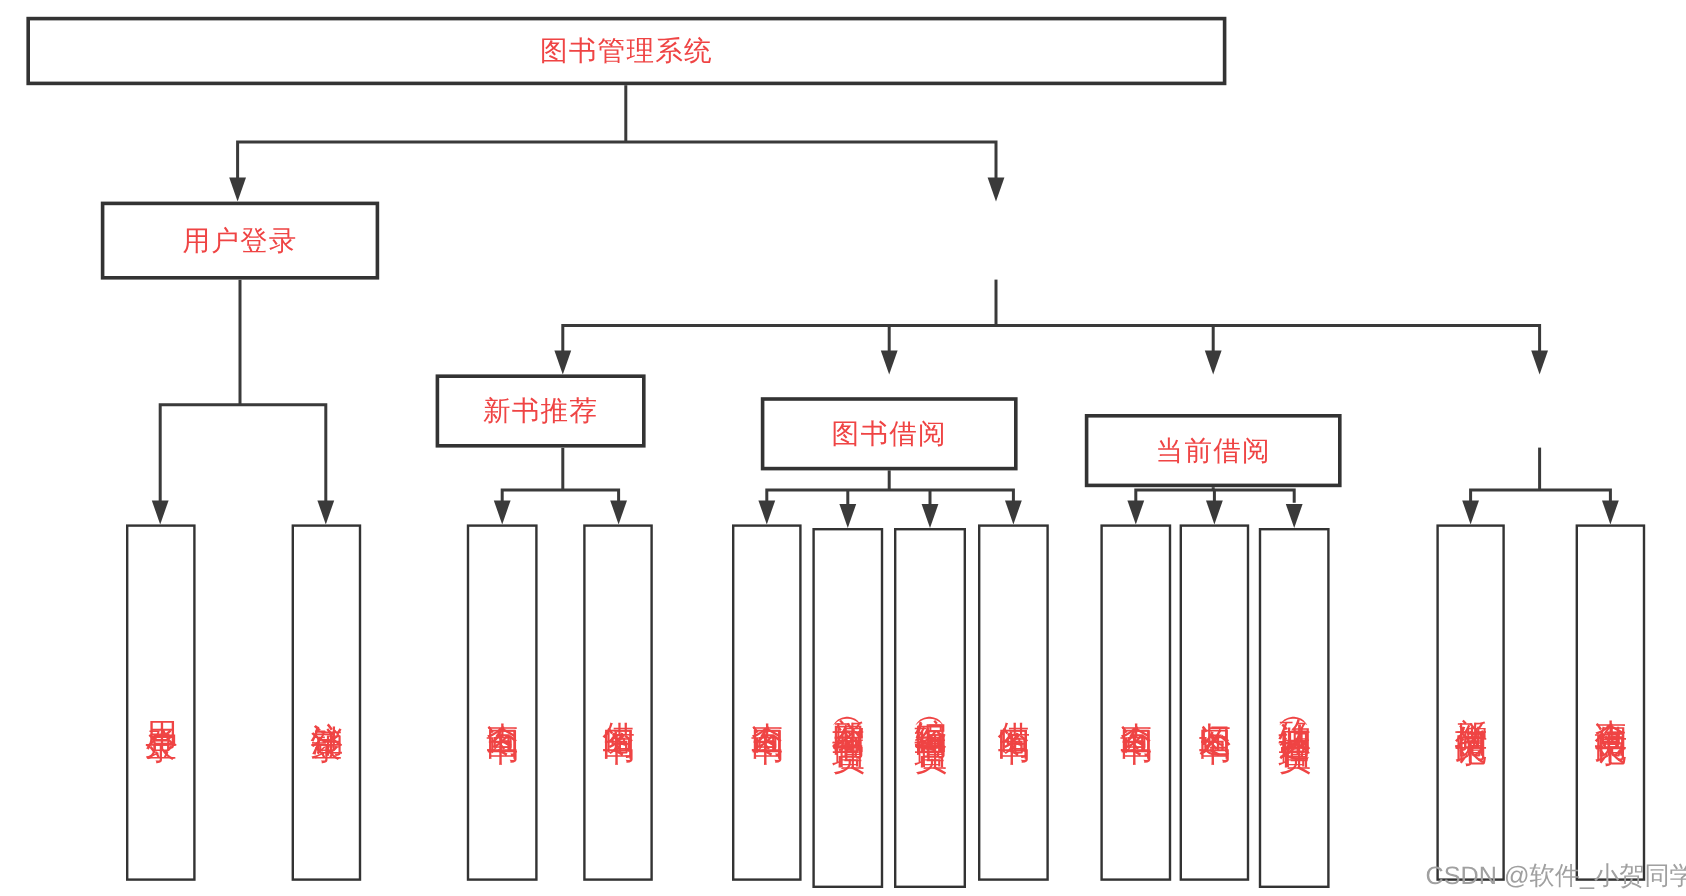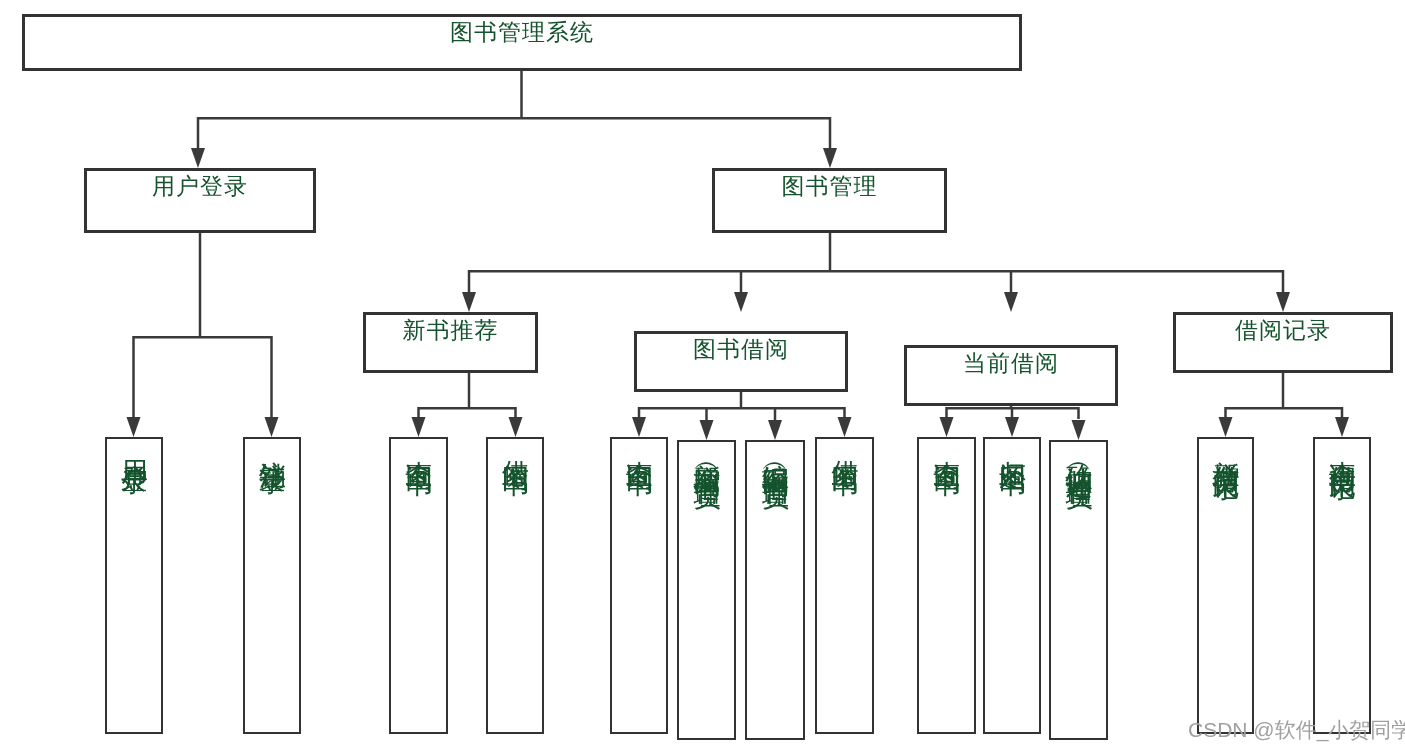--- a/index.html
+++ b/index.html
@@ -1,22 +1,22 @@
 <!DOCTYPE html>
 <html><head>
 <meta charset="utf-8">
 <style>
   html,body{margin:0;padding:0;}
   body{font-family:"Liberation Sans", sans-serif; background:#ffffff;}
   .stage{position:relative; width:1405px; height:747px; background:#ffffff; overflow:hidden;}
   .wires{position:absolute; left:0; top:0; z-index:0;}
   .box{
     position:absolute; box-sizing:border-box; background:#ffffff;
-    border:3px solid #333333; color:#14532d; z-index:1;
-    display:flex; justify-content:center;
+    border:3px solid #333333; color:#ef4444; z-index:1;
+    display:flex; align-items:center; justify-content:center;
   }
   .hdr{font-size:23px; letter-spacing:1px; white-space:nowrap;}
   .leaf{border-width:2px;}
   .leaf .vtext{
     writing-mode:vertical-rl; text-orientation:mixed;
     font-size:27px; line-height:1; letter-spacing:3px; white-space:nowrap;
   }
   .watermark{
     position:absolute; left:1188px; top:716px; z-index:2;
     font-size:21px; color:#a0a0a0; letter-spacing:0px; white-space:nowrap;
@@ -72,35 +72,29 @@
     </g>
   </svg>
 
   <div class="box hdr" style="left:22px; top:14px; width:1000px; height:57px;">
     <span>图书管理系统</span>
   </div>
 
   <div class="box hdr" style="left:84px; top:168px; width:232px; height:65px;">
     <span>用户登录</span>
   </div>
-  <div class="box hdr" style="left:712px; top:168px; width:235px; height:65px;">
-    <span>图书管理</span>
-  </div>
 
   <div class="box hdr" style="left:363px; top:312px; width:175px; height:61px;">
     <span>新书推荐</span>
   </div>
   <div class="box hdr" style="left:634px; top:312px; width:214px; height:61px;margin-top:19px;">
     <span>图书借阅</span>
   </div>
   <div class="box hdr" style="left:904px; top:312px; width:214px; height:61px;margin-top:33px;">
     <span>当前借阅</span>
-  </div>
-  <div class="box hdr" style="left:1173px; top:312px; width:220px; height:61px;">
-    <span>借阅记录</span>
   </div>
 
   <div class="box leaf" style="left:105px; top:437px; width:58px; height:297px;">
     <span class="vtext">用户登录</span>
   </div>
   <div class="box leaf" style="left:243px; top:437px; width:58px; height:297px;">
     <span class="vtext">注销登录</span>
   </div>
 
   <div class="box leaf" style="left:389px; top:437px; width:59px; height:297px;">

